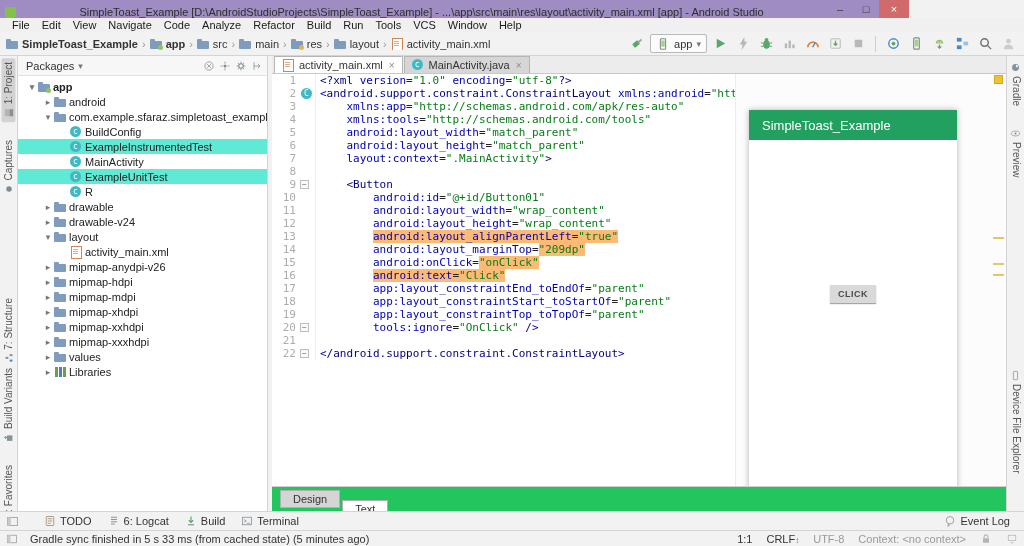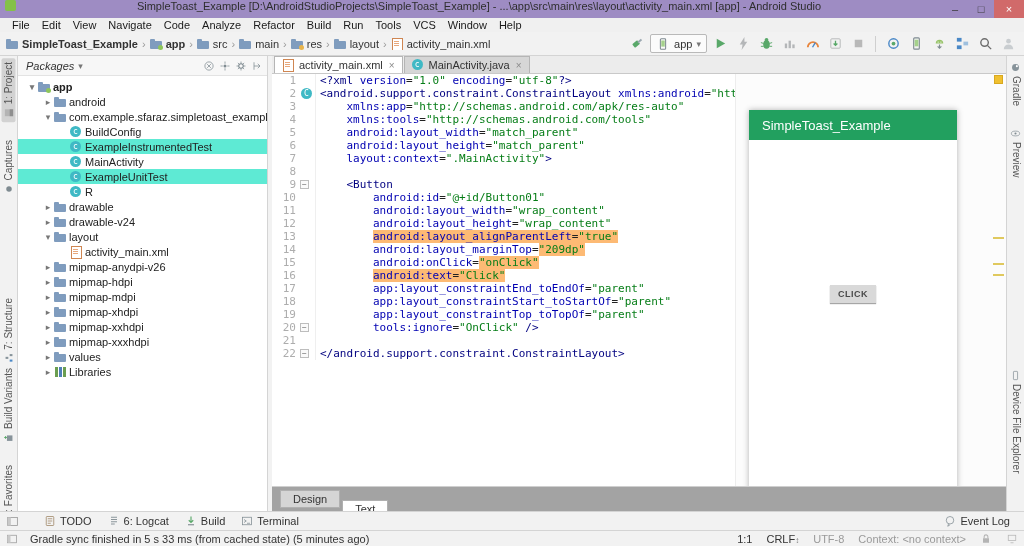--- a/index.html
+++ b/index.html
@@ -1,21 +1,21 @@
 <!DOCTYPE html>
 <html><head>
 <meta charset="utf-8">
 <style>
   * { box-sizing: border-box; margin: 0; padding: 0; }
   html,body { width:1024px; height:546px; }
   body { font-family: "Liberation Sans", sans-serif; font-size: 11px; color:#333; background:#f2f2f2; }
   #root { position:relative; width:1024px; height:546px; overflow:hidden; background:#f2f2f2; }
 
   
-  .titlebar { position:absolute; left:0; top:0; width:1024px; height:18px; background:#9e8cc3; display:flex; align-items:flex-start; }
+  .titlebar { position:absolute; left:0; top:0; width:909px; height:18px; background:#9e8cc3; display:flex; align-items:flex-end; }
   .as-logo { width:11px; height:11px; margin-left:5px; border-radius:2px; background:#84c148; flex:none; }
   .title-text { flex:1; text-align:center; font-size:11px; color:#2e2e2e; white-space:nowrap; overflow:hidden; }
   .win-controls { display:flex; align-items:center; height:100%; flex:none; }
   .win-btn { width:26px; height:100%; display:flex; align-items:center; justify-content:center; color:#3a3a3a; font-size:11px; }
   .win-btn.close { background:#d16a6a; color:#fff; width:30px; }
 
   
   .menubar { position:absolute; left:0; top:18px; width:1024px; height:14px; background:#f0f0f0; display:flex; align-items:center; padding-left:6px; gap:0; }
   .menu-item { padding:0 6px; font-size:11px; color:#1a1a1a; cursor:default; }
 
@@ -40,21 +40,21 @@
   .strip.right { right:0; border-left:1px solid #d4d4d4; }
   .strip-group { position:absolute; left:0; width:18px; display:flex; flex-direction:column; gap:14px; align-items:center; }
   .strip-item { writing-mode:vertical-rl; font-size:10px; color:#555; display:flex; align-items:center; gap:3px; padding:4px 1px; border-radius:2px; }
   .strip.left .strip-item { transform:rotate(180deg); }
   .strip-item.active { background:#d2d2d2; }
   .strip-item svg { width:11px; height:11px; flex:none; }
 
   
   .project-panel { position:absolute; left:18px; top:0; width:250px; height:100%; background:#ffffff; border-right:1px solid #d4d4d4; overflow:hidden; }
   .pp-header { height:20px; background:#f7f7f7; border-bottom:1px solid #e3e3e3; display:flex; align-items:center; padding:0 4px 0 8px; }
-  .pp-title { font-size:11px; color:#333;font-style:italic; }
+  .pp-title { font-size:11px; color:#333; }
   .pp-caret { font-size:9px; color:#777; margin-left:4px; flex:1; text-align:left; }
   .pp-icons { display:flex; align-items:center; gap:4px; }
   .pp-icons svg { width:12px; height:12px; }
   .tree { padding-top:3px; }
   .tree-row { height:15px; display:flex; align-items:center; white-space:nowrap; font-size:11px; color:#222; }
   .tree-row.bold { font-weight:bold; }
   .tree-row.hl-row { background:#5eead4;text-align:right; }
   .chev { width:12px; flex:none; color:#777; font-size:9px; text-align:center; }
   .tree-label { margin-left:2px; }
 
@@ -96,21 +96,21 @@
 
   
   .preview-pane { position:absolute; left:463px; top:18px; right:0; bottom:25px; background:#fcfcfc; border-left:1px solid #ededed; overflow:hidden; }
   .device-screen { position:absolute; left:13px; top:36px; width:208px; height:380px; background:#fff; box-shadow:0 0 6px rgba(0,0,0,0.30); }
   .app-bar { height:30px; display:flex; align-items:center; padding-left:13px; color:#fff; font-size:13px; }
   .click-btn { display:block; margin:145px auto 0; width:46px; height:18px; background:#d9d9d9; border:none; box-shadow:0 1px 1px rgba(0,0,0,0.35); font-size:9px; font-weight:bold; color:#4a4a4a; letter-spacing:0.5px; font-family:"Liberation Sans", sans-serif; }
   .stripe-marks { position:absolute; right:1px; top:18px; bottom:25px; width:13px; z-index:5; }
   .mark-square { position:absolute; right:2px; top:1px; width:9px; height:9px; background:#f0c030; border:1px solid #d8a820; }
   .mark-dash { position:absolute; right:1px; width:11px; height:2px; background:#e0c95e; }
 
-  .design-bar { position:absolute; left:0; right:0; bottom:0; height:25px; background:#a3a3a3; border-top:1px solid #cfcfcf; display:flex; align-items:center; padding-left:8px; gap:2px; }
+  .design-bar { position:absolute; left:0; right:0; bottom:0; height:25px; background:#22c55e; border-top:1px solid #cfcfcf; display:flex; align-items:center; padding-left:8px; gap:2px; }
   .dt-tab { height:18px; padding:0 12px; display:flex; align-items:center; font-size:11px; color:#333; background:#d5d5d5; border:1px solid #b0b0b0; }
   .dt-tab.active { background:#fff;margin-top:20px; }
 
   
   .toolwinbar { position:absolute; left:0; top:511px; width:1024px; height:19px; background:#f2f2f2; border-top:1px solid #d4d4d4; display:flex; align-items:center; padding:0 6px; }
   .twb-toggle { width:16px; height:14px; margin-right:14px; display:flex; align-items:center; }
   .twb-toggle svg { width:13px; height:13px; }
   .tw-btn { display:flex; align-items:center; gap:4px; font-size:11px; color:#333; padding:0 8px; height:100%; }
   .tw-btn svg { width:12px; height:12px; }
   .twb-right { margin-left:auto; display:flex; align-items:center; }

